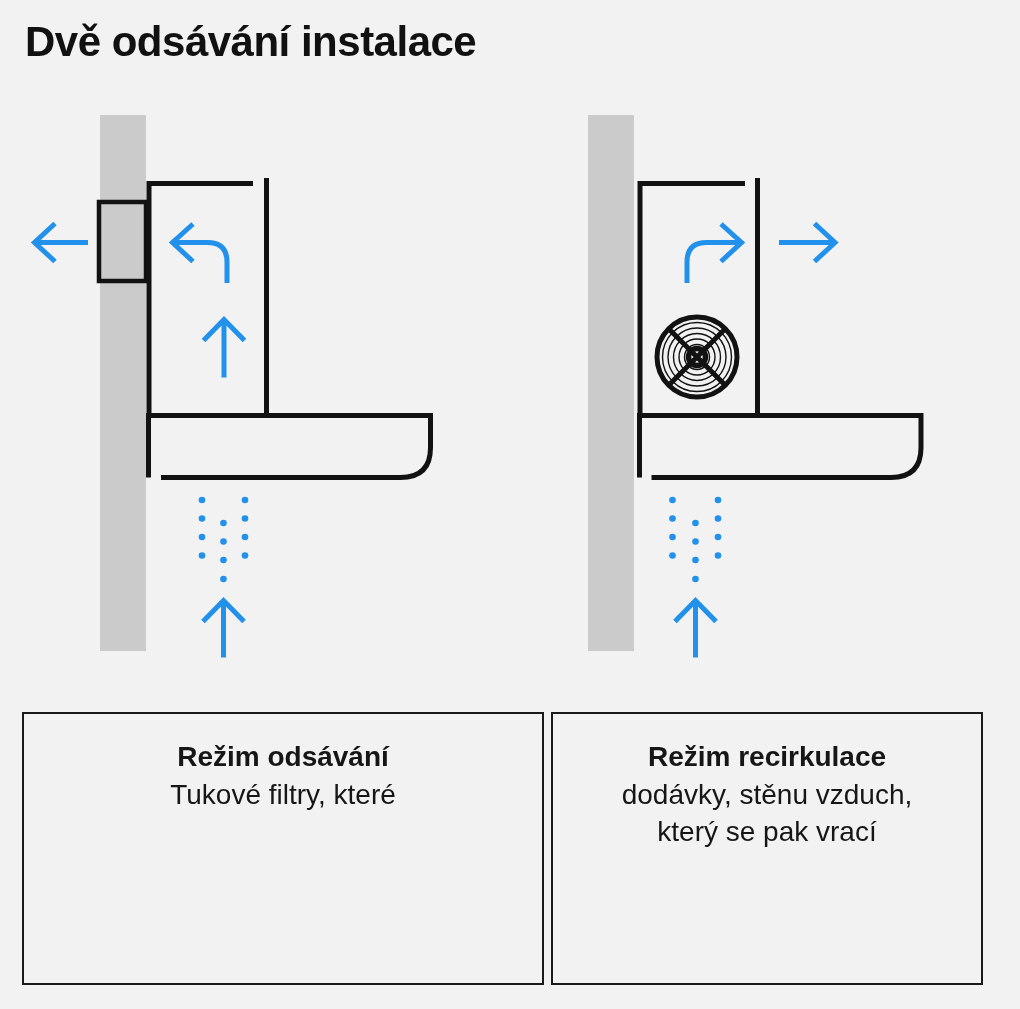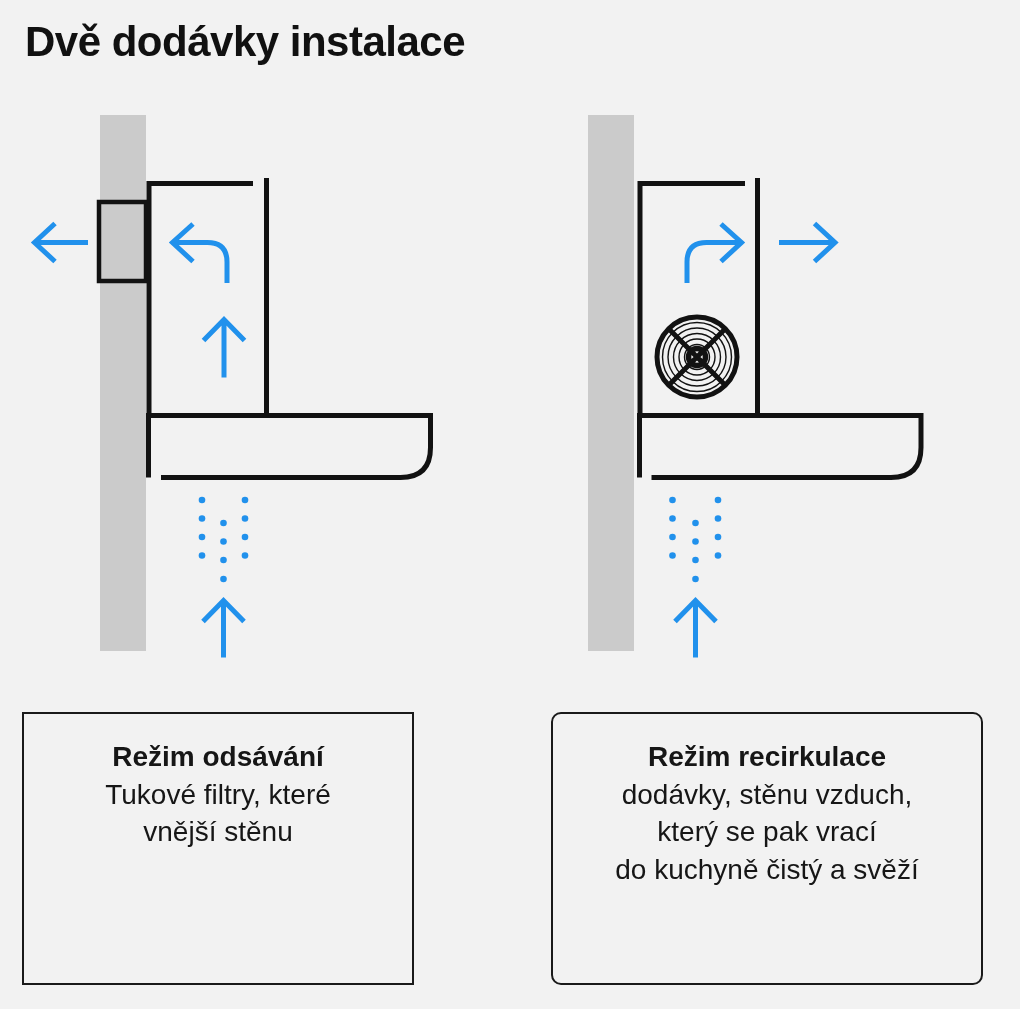--- a/index.html
+++ b/index.html
@@ -44,28 +44,28 @@
     position:absolute;
     top:712px;
     height:273px;
     border:2.5px solid #1a1a1a;
     background:var(--background);
     text-align:center;
     padding-top:24px;
     font-size:28px;
     line-height:37.5px;
   }
-  .panel-left{left:22px;width:392px;}
-  .panel-right{left:551px;width:432px;border-radius:10px;}
+  .panel-left{left:22px;width:522px;}
+  .panel-right{left:551px;width:432px;}
   .panel-heading{font-weight:700;font-size:28px;line-height:37.5px;}
 </style>
 </head>
 <body>
 
-<h1 class="page-title">Dvě dodávky instalace</h1>
+<h1 class="page-title">Dvě odsávání instalace</h1>
 
 <svg class="diagrams" viewBox="0 0 1020 1009">
 
   <g>
     <rect class="wall" x="100" y="115" width="46" height="536"></rect>
     <rect class="duct" x="99" y="202" width="47" height="79"></rect>
 
     <path class="blk" d="M 149 414 V 183.5 H 253"></path>
     <path class="blk" d="M 266.5 178 V 415"></path>
 
@@ -130,21 +130,19 @@
       <circle class="dot" cx="718" cy="537" r="3.3"></circle>
       <circle class="dot" cx="718" cy="555.5" r="3.3"></circle>
     </g>
     <path class="flow" d="M 695.5 657.5 V 604 M 675 621.5 L 695.5 600.5 L 716 621.5"></path>
   </g>
 </svg>
 
 <div class="panel panel-left">
   <div class="panel-heading">Režim odsávání</div>
   <div>Tukové filtry, které</div>
-  <div>vnější stěnu</div>
 </div>
 
 <div class="panel panel-right">
   <div class="panel-heading">Režim recirkulace</div>
   <div>dodávky, stěnu vzduch,</div>
   <div>který se pak vrací</div>
-  <div>do kuchyně čistý a svěží</div>
 </div>
 
 </body></html>

